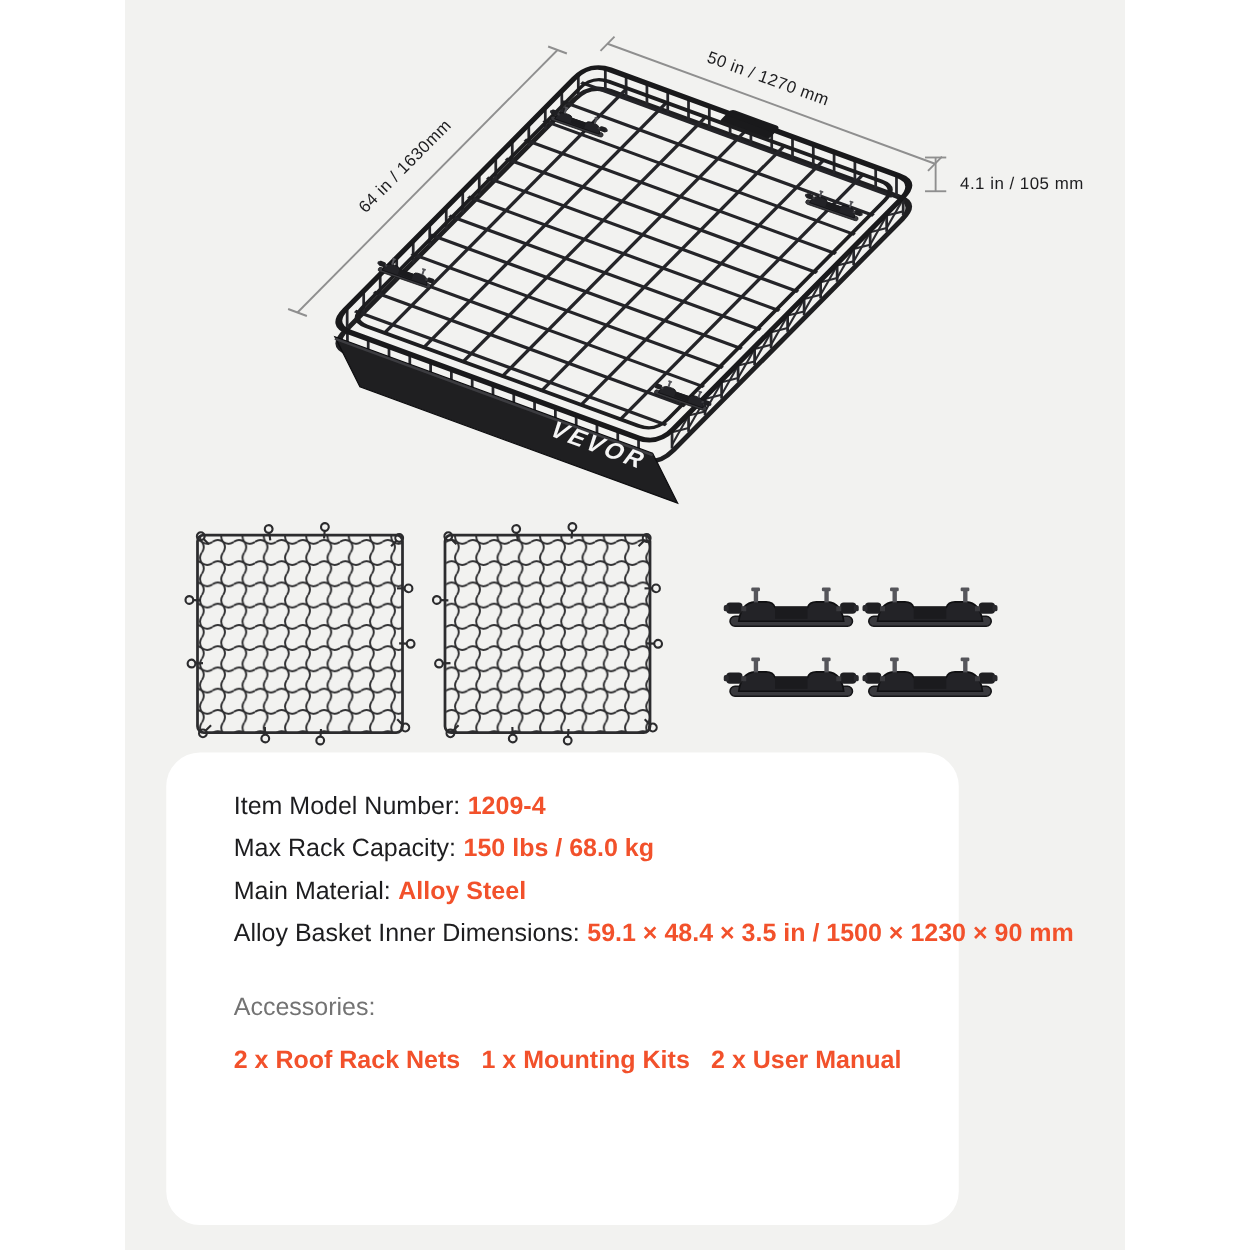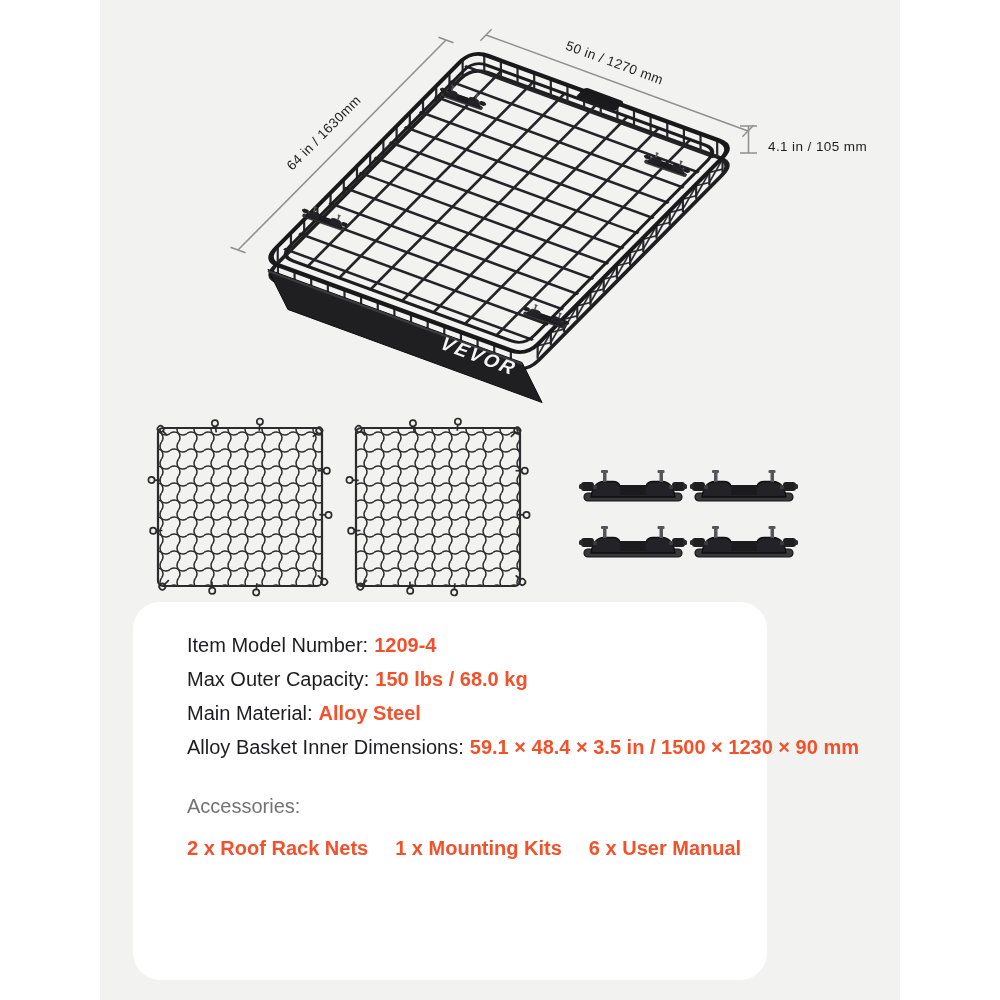--- a/index.html
+++ b/index.html
@@ -7,21 +7,21 @@
   .stage{position:relative;width:1000px;height:1000px;background:#ffffff;}
   .canvas{position:absolute;left:100px;top:0;width:800px;height:1000px;background:#f2f2f0;}
   svg.illus{position:absolute;left:0;top:0;}
   .dim-text{font-size:13.5px;fill:#1d1d1f;letter-spacing:.4px;}
   .logo-text{font-size:19px;font-weight:700;font-style:italic;fill:#f5f5f5;letter-spacing:2.5px;}
   .panel{position:absolute;left:133px;top:602px;width:634px;height:378px;background:#ffffff;
     border-radius:27px;box-sizing:border-box;padding:26px 30px 0 54px;}
   .spec-row{font-size:20px;line-height:34px;color:#1d1d1f;white-space:nowrap;}
   .spec-value{color:#f2512b;font-weight:600;margin-left:6px;}
   .acc-heading{font-size:20px;line-height:34px;color:#737373;margin-top:25px;}
-  .acc-row{display:flex;gap:27px;margin-top:8px;font-size:20px;line-height:34px;
+  .acc-row{display:flex;gap:17px;margin-top:8px;font-size:20px;line-height:34px;
     color:#f2512b;font-weight:700;white-space:nowrap;}
 </style>
 </head>
 <body>
 
 <div class="stage">
   <div class="canvas"></div>
 
   <svg class="illus" width="1000" height="620" viewBox="0 0 1000 620">
     <defs>
@@ -233,28 +233,28 @@
       <use href="#bracket" transform="translate(583 526)"></use>
       <use href="#bracket" transform="translate(694 526)"></use>
     </g>
   </svg>
 
   <div class="panel">
     <div class="spec-row">
       <span>Item Model Number:</span><span class="spec-value">1209-4</span>
     </div>
     <div class="spec-row">
-      <span>Max Outer Capacity:</span><span class="spec-value">150 lbs / 68.0 kg</span>
+      <span>Max Rack Capacity:</span><span class="spec-value">150 lbs / 68.0 kg</span>
     </div>
     <div class="spec-row">
       <span>Main Material:</span><span class="spec-value">Alloy Steel</span>
     </div>
     <div class="spec-row">
       <span>Alloy Basket Inner Dimensions:</span><span class="spec-value">59.1 × 48.4 × 3.5 in / 1500 × 1230 × 90 mm</span>
     </div>
     <div class="acc-heading">Accessories:</div>
     <div class="acc-row">
       <span>2 x Roof Rack Nets</span>
       <span>1 x Mounting Kits</span>
-      <span>6 x User Manual</span>
+      <span>2 x User Manual</span>
     </div>
   </div>
 </div>
 
 </body></html>

